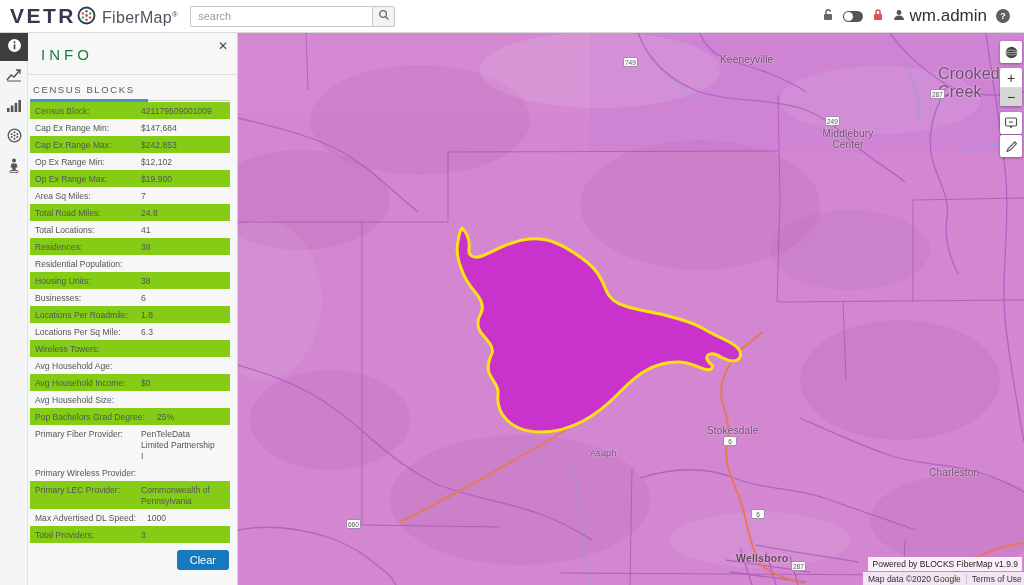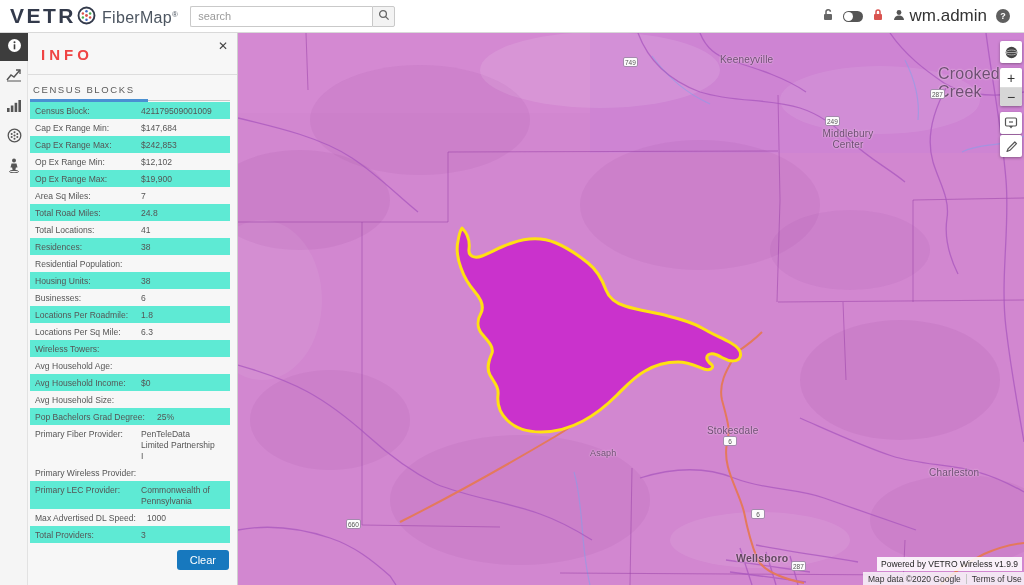--- a/index.html
+++ b/index.html
@@ -24,28 +24,28 @@
   .helpdot { width:14px; height:14px; border-radius:50%; background:#5f5f5f; color:#fff; font-size:9px; font-weight:bold; display:flex; align-items:center; justify-content:center; cursor:pointer; }
 
   
   .rail { position:absolute; left:0; top:33px; width:28px; height:552px; background:#f5f5f5; border-right:1px solid #e2e2e2; z-index:25; }
   .rail-item { width:28px; height:28px; display:flex; align-items:center; justify-content:center; cursor:pointer; }
   .rail-item.active { background:#3d3d3d; }
   .rail-item + .rail-item { margin-top:2px; }
 
   
   .panel { position:absolute; left:28px; top:33px; width:210px; height:552px; background:#f7f7f7; border-right:1px solid #cfcfcf; z-index:20; }
-  .panel-title { font-size:15px; letter-spacing:4px; color:#ef4444; padding:13px 0 11px 13px;font-weight:bold; }
+  .panel-title { font-size:15px; letter-spacing:4px; color:#15803d; padding:13px 0 11px 13px; }
   .panel-close { position:absolute; top:8px; right:9px; font-size:12px; color:#444; cursor:pointer; line-height:10px; }
   .panel-hr { border-bottom:1px solid #ddd; }
   .section-head { font-size:9.5px; letter-spacing:1.6px; color:#5a5a5a; padding:9px 0 5px 3px; margin:0 7px 0 2px; border-bottom:1px solid #c9c9c9; position:relative; }
   .blue-bar { position:absolute; left:0; bottom:-2px; width:118px; height:3px; background:#4a90d2; }
   .rows { margin:1px 7px 0 2px; }
   .row { display:flex; padding:3px 4px 3px 5px; min-height:17px; font-size:9.5px; line-height:11px; color:#555; }
-  .row.shade { background:#5eead4; }
+  .row.shade { background:#84cc16; }
   .row .lbl { flex:0 0 106px; white-space:nowrap; transform:scaleX(0.9); transform-origin:0 50%; }
   .row .val { width:95px; transform:scaleX(0.9); transform-origin:0 50%; }
   .panel-footer { text-align:right; padding:7px 8px 0 0; }
   .clear-btn { background:#1778be; color:#fff; border:none; border-radius:3px; font-size:11px; padding:4px 13px; cursor:pointer; font-family:"Liberation Sans",sans-serif; }
 
   
   .map { position:absolute; left:238px; top:33px; width:786px; height:552px; background:#d287d0; overflow:hidden; }
   .map svg.canvas { position:absolute; left:0; top:0; }
   .map-label { position:absolute; color:#6e4e74; font-weight:500; letter-spacing:0.2px; text-shadow:0 0 2px #e7bce2, 0 0 2px #e7bce2; white-space:pre-line; }
   .map-label.big { font-weight:600; color:#61465f; }
@@ -386,21 +386,21 @@
     </div>
   </div>
   <div class="ctrl" style="left:762px; top:102px;">
     <div class="ctrl-btn">
       <svg width="13" height="13" viewBox="0 0 13 13">
           <path d="M2,11.5 L3.2,8.6 L9.8,2 L11.5,3.7 L4.9,10.3 Z" fill="none" stroke="#555" stroke-width="1.2" stroke-linejoin="round"></path>
         </svg>
     </div>
   </div>
 
-  <div class="powered">Powered by VETRO Wireless v1.9.9</div>
+  <div class="powered">Powered by BLOCKS FiberMap v1.9.9</div>
   <div class="gbar">
     <span>Map data ©2020 Google</span>
     <span>Terms of Use</span>
 
   </div>
 <div class="map-label" style="left: 482px; top: 21px; font-size: 10px;">Keeneyville</div>
     <div class="map-label" style="left: 700px; top: 32px; font-size: 16px;">Crooked Creek</div>
     <div class="map-label" style="left: 581px; top: 95px; font-size: 10px; width: 58px; text-align: center;">Middlebury Center</div>
     <div class="map-label" style="left: 469px; top: 392px; font-size: 10px;">Stokesdale</div>
     <div class="map-label" style="left: 683px; top: 434px; font-size: 10px; padding-left: 8px;">Charleston</div>

